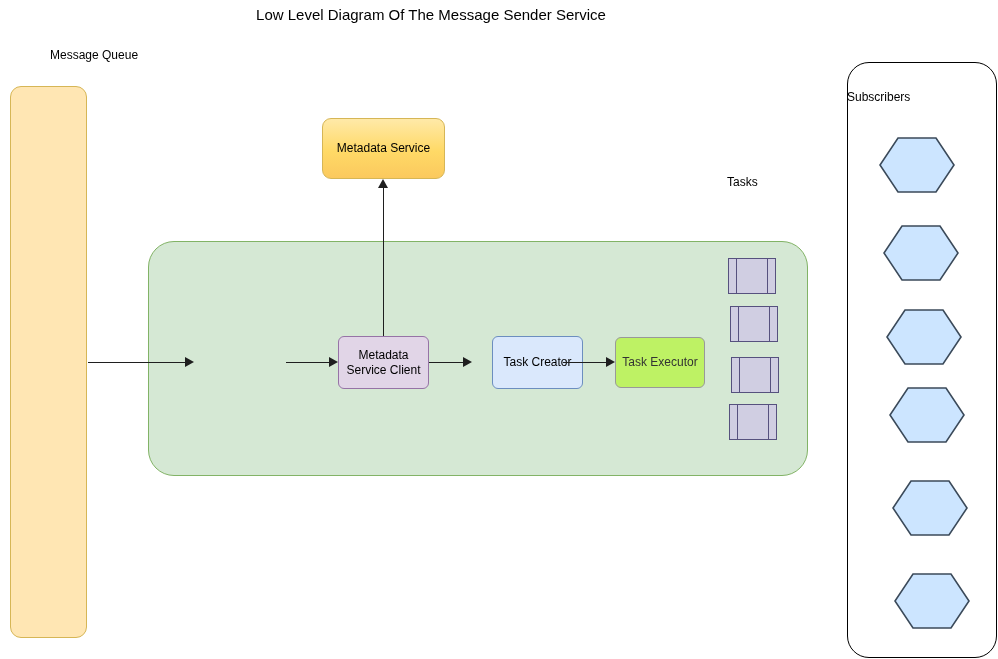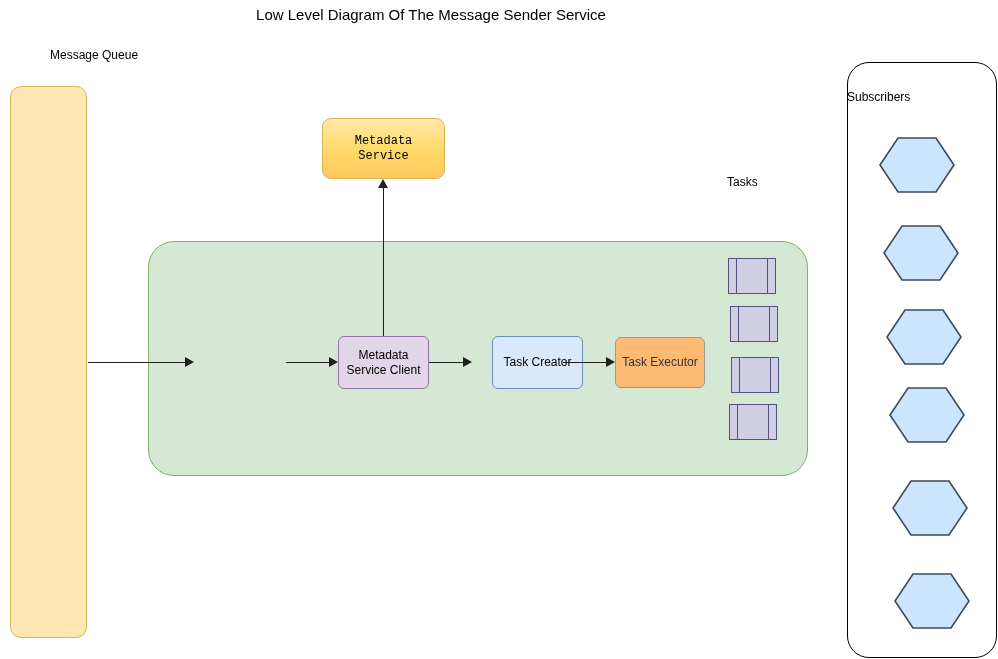--- a/index.html
+++ b/index.html
@@ -95,30 +95,29 @@
     background: #e1d5e7;
     border: 1px solid #9673a6;
   }
   .node-task-creator {
     left: 492px; top: 336px; width: 91px; height: 53px;
     background: #dae8fc;
     border: 1px solid #6c8ebf;
   }
   .node-task-executor {
     left: 615px; top: 337px; width: 90px; height: 51px;
-    background: #fdba74;
+    background: #bef264;
     border: 1px solid #999999;
     color: #333333;
   }
   .node-metadata-service {
     left: 322px; top: 118px; width: 123px; height: 61px;
     background: linear-gradient(180deg, #ffe9a8 0%, #ffd966 55%, #fbc95e 100%);
     border: 1px solid #d6b656;
     border-radius: 9px;
-    font-family: Liberation Mono, monospace;
   }
 
   
   .arrow-line-h {
     position: absolute;
     height: 0;
     border-top: 1.4px solid #1f1f1f;
   }
   .arrow-line-v {
     position: absolute;

